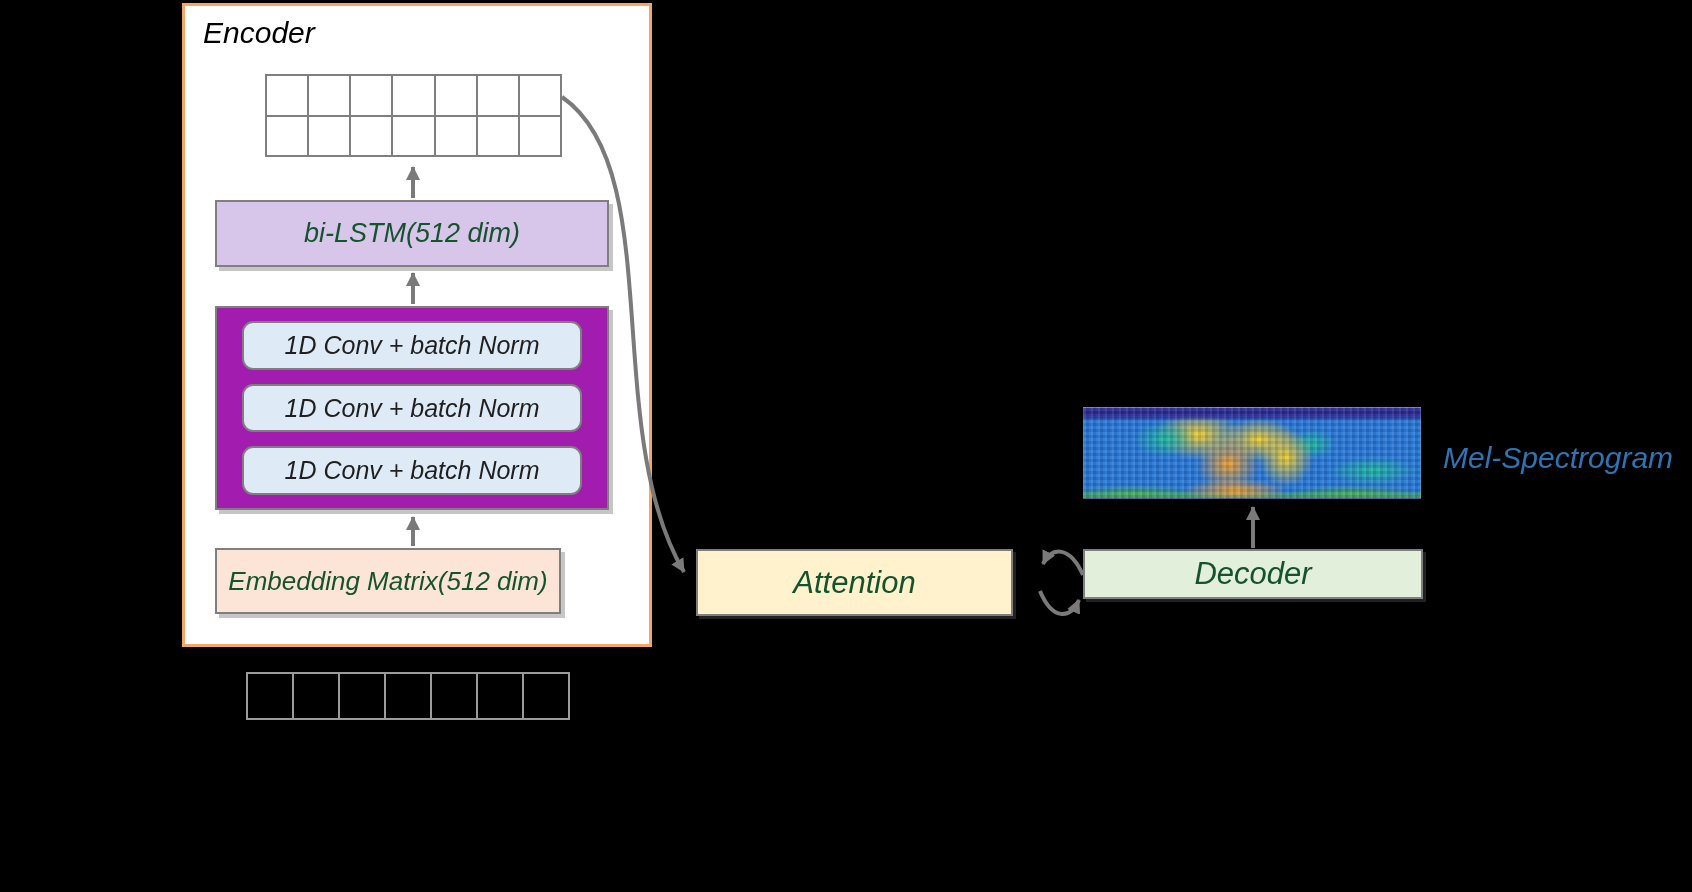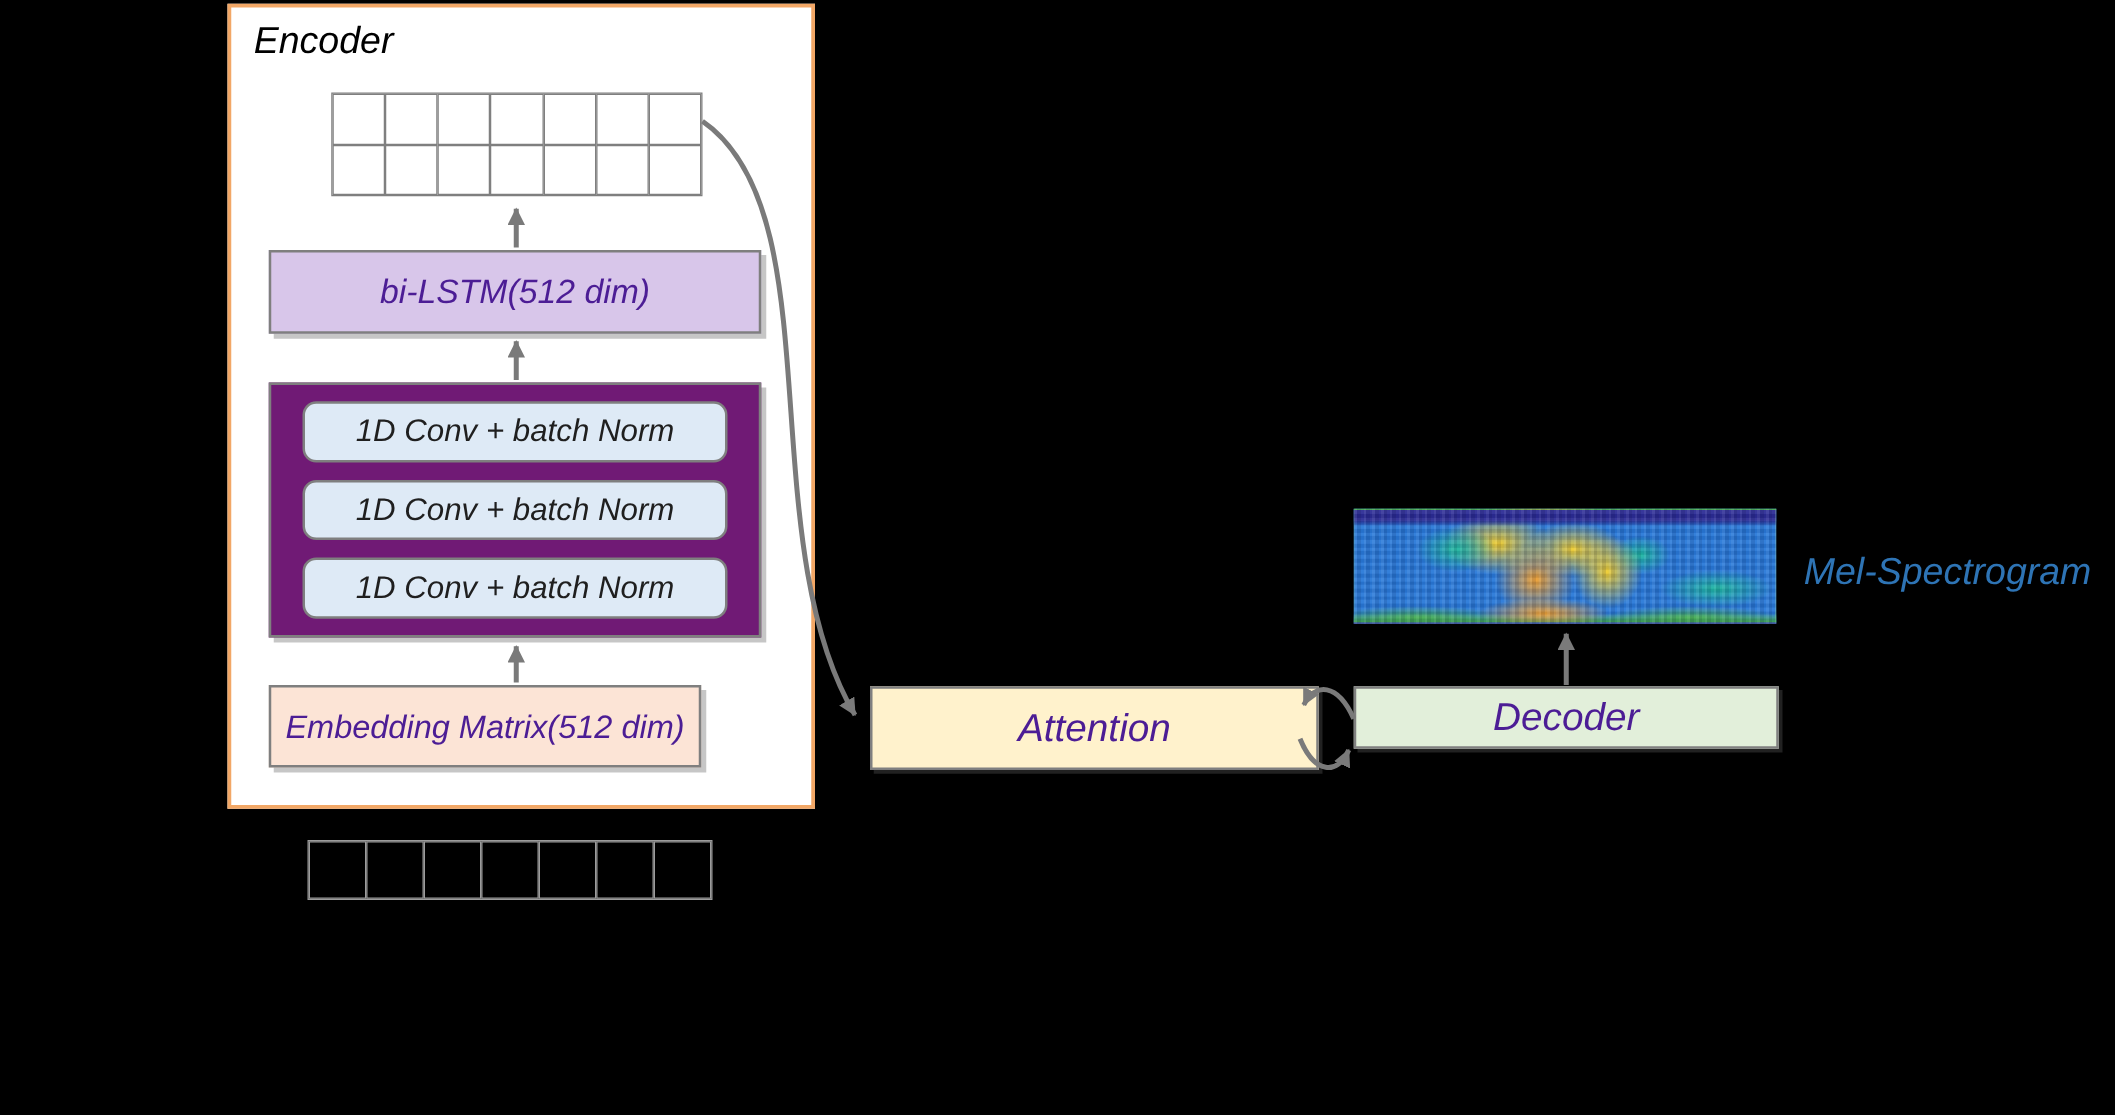--- a/index.html
+++ b/index.html
@@ -17,37 +17,37 @@
   .encoder-box{position:absolute; left:182px; top:3px; width:470px; height:644px;
     background:#fff; border:3px solid var(--enc-border);}
   .encoder-title{position:absolute; left:18px; top:10px; font-size:30px; color:#000;}
 
   .out-grid{position:absolute; left:80px; top:68px; width:297px; height:83px;
     display:grid; grid-template-columns:repeat(7,1fr); grid-template-rows:repeat(2,1fr);
     border:1px solid var(--border); background:#fff;}
   .out-grid .cell{border:1px solid var(--border);}
 
   .block{position:absolute; display:flex; align-items:center; justify-content:center;
-    color:#4c1d95; border:2px solid var(--border);}
+    color:#14532d; border:2px solid var(--border);}
   .bilstm{left:30px; top:194px; width:394px; height:67px; background:var(--fill-bilstm);
     font-size:27px; box-shadow:4px 4px 0 rgba(128,128,128,.45);}
   .conv-container{position:absolute; left:30px; top:300px; width:394px; height:204px;
-    background:#701a75; border:2px solid var(--border); display:flex; flex-direction:column;
+    background:#a21caf; border:2px solid var(--border); display:flex; flex-direction:column;
     padding:13px 25px; gap:14px; box-shadow:4px 4px 0 rgba(128,128,128,.45);}
   .conv{flex:1; display:flex; align-items:center; justify-content:center;
     background:var(--fill-conv); border:2px solid var(--border); border-radius:11px;
     font-size:25px; color:#1f1f1f;}
   .embedding{left:30px; top:542px; width:346px; height:66px; background:var(--fill-emb);
     font-size:26px; box-shadow:4px 4px 0 rgba(128,128,128,.45);}
 
   .token-row{position:absolute; left:246px; top:672px; width:324px; height:48px;
     display:grid; grid-template-columns:repeat(7,1fr); border:1px solid #9c9c9c;}
   .token-row .cell{border:1px solid #9c9c9c; background:transparent;}
 
-  .attention{left:696px; top:549px; width:359px; height:67px; background:var(--fill-att);
+  .attention{left:696px; top:549px; width:317px; height:67px; background:var(--fill-att);
     font-size:31px; box-shadow:3px 3px 0 rgba(130,130,130,.25);}
   .decoder{left:1083px; top:549px; width:340px; height:50px; background:var(--fill-dec);
     font-size:31px; box-shadow:3px 3px 0 rgba(130,130,130,.25);}
 
   .spectrogram{position:absolute; left:1083px; top:407px; width:338px; height:92px;
     background-color:var(--sp-base);
     background-image:
       repeating-linear-gradient(90deg, rgba(255,255,255,.07) 0 2px, rgba(0,0,30,.10) 2px 5px, rgba(255,255,255,0) 5px 7px),
       repeating-linear-gradient(0deg, rgba(0,0,40,.08) 0 3px, rgba(255,255,255,.05) 3px 6px),
       linear-gradient(to bottom, var(--sp-top) 0px, var(--sp-top) 8px, rgba(0,0,0,0) 13px),

